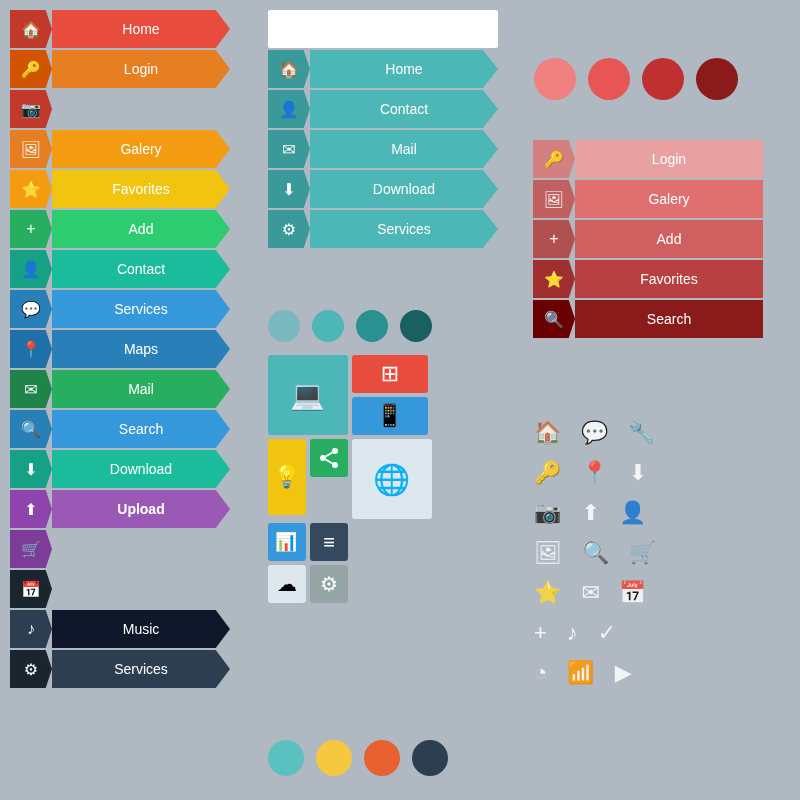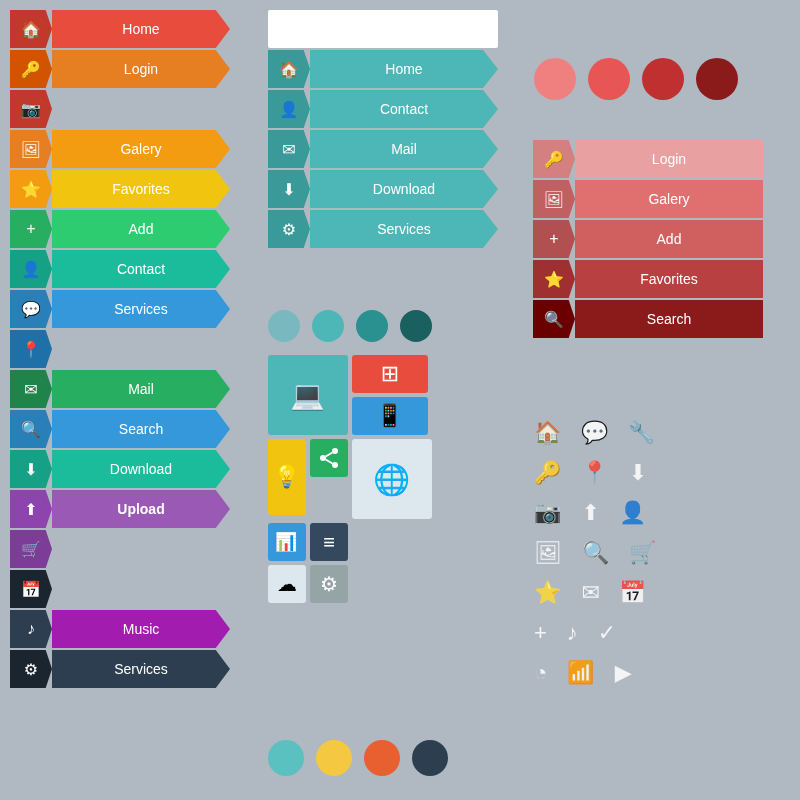--- a/index.html
+++ b/index.html
@@ -150,20 +150,21 @@
     <div class="menu-item">
       <div class="icon-box" style="background:#2980b9;">
         <span class="menu-icon">💬</span>
       </div>
       <div class="label-box" style="background:#3498db;">Services</div>
     </div>
     <div class="menu-item">
       <div class="icon-box" style="background:#1f6fa8;">
         <span class="menu-icon">📍</span>
       </div>
+      <div class="label-box" style="background:#2980b9;">Maps</div>
     </div>
     <div class="menu-item">
       <div class="icon-box" style="background:#1e8449;">
         <span class="menu-icon">✉</span>
       </div>
       <div class="label-box" style="background:#27ae60;">Mail</div>
     </div>
     <div class="menu-item">
       <div class="icon-box" style="background:#2980b9;">
         <span class="menu-icon">🔍</span>
@@ -189,21 +190,21 @@
     </div>
     <div class="menu-item">
       <div class="icon-box" style="background:#1a252f;">
         <span class="menu-icon">📅</span>
       </div>
     </div>
     <div class="menu-item">
       <div class="icon-box" style="background:#2c3e50;">
         <span class="menu-icon">♪</span>
       </div>
-      <div class="label-box" style="background:#a21caf;text-align:right;">Music</div>
+      <div class="label-box" style="background:#0f172a;text-align:right;">Music</div>
     </div>
     <div class="menu-item">
       <div class="icon-box" style="background:#1a252f;">
         <span class="menu-icon">⚙</span>
       </div>
       <div class="label-box" style="background:#2c3e50;">Services</div>
     </div>
   </div>
 
 <div class="center-menu">

